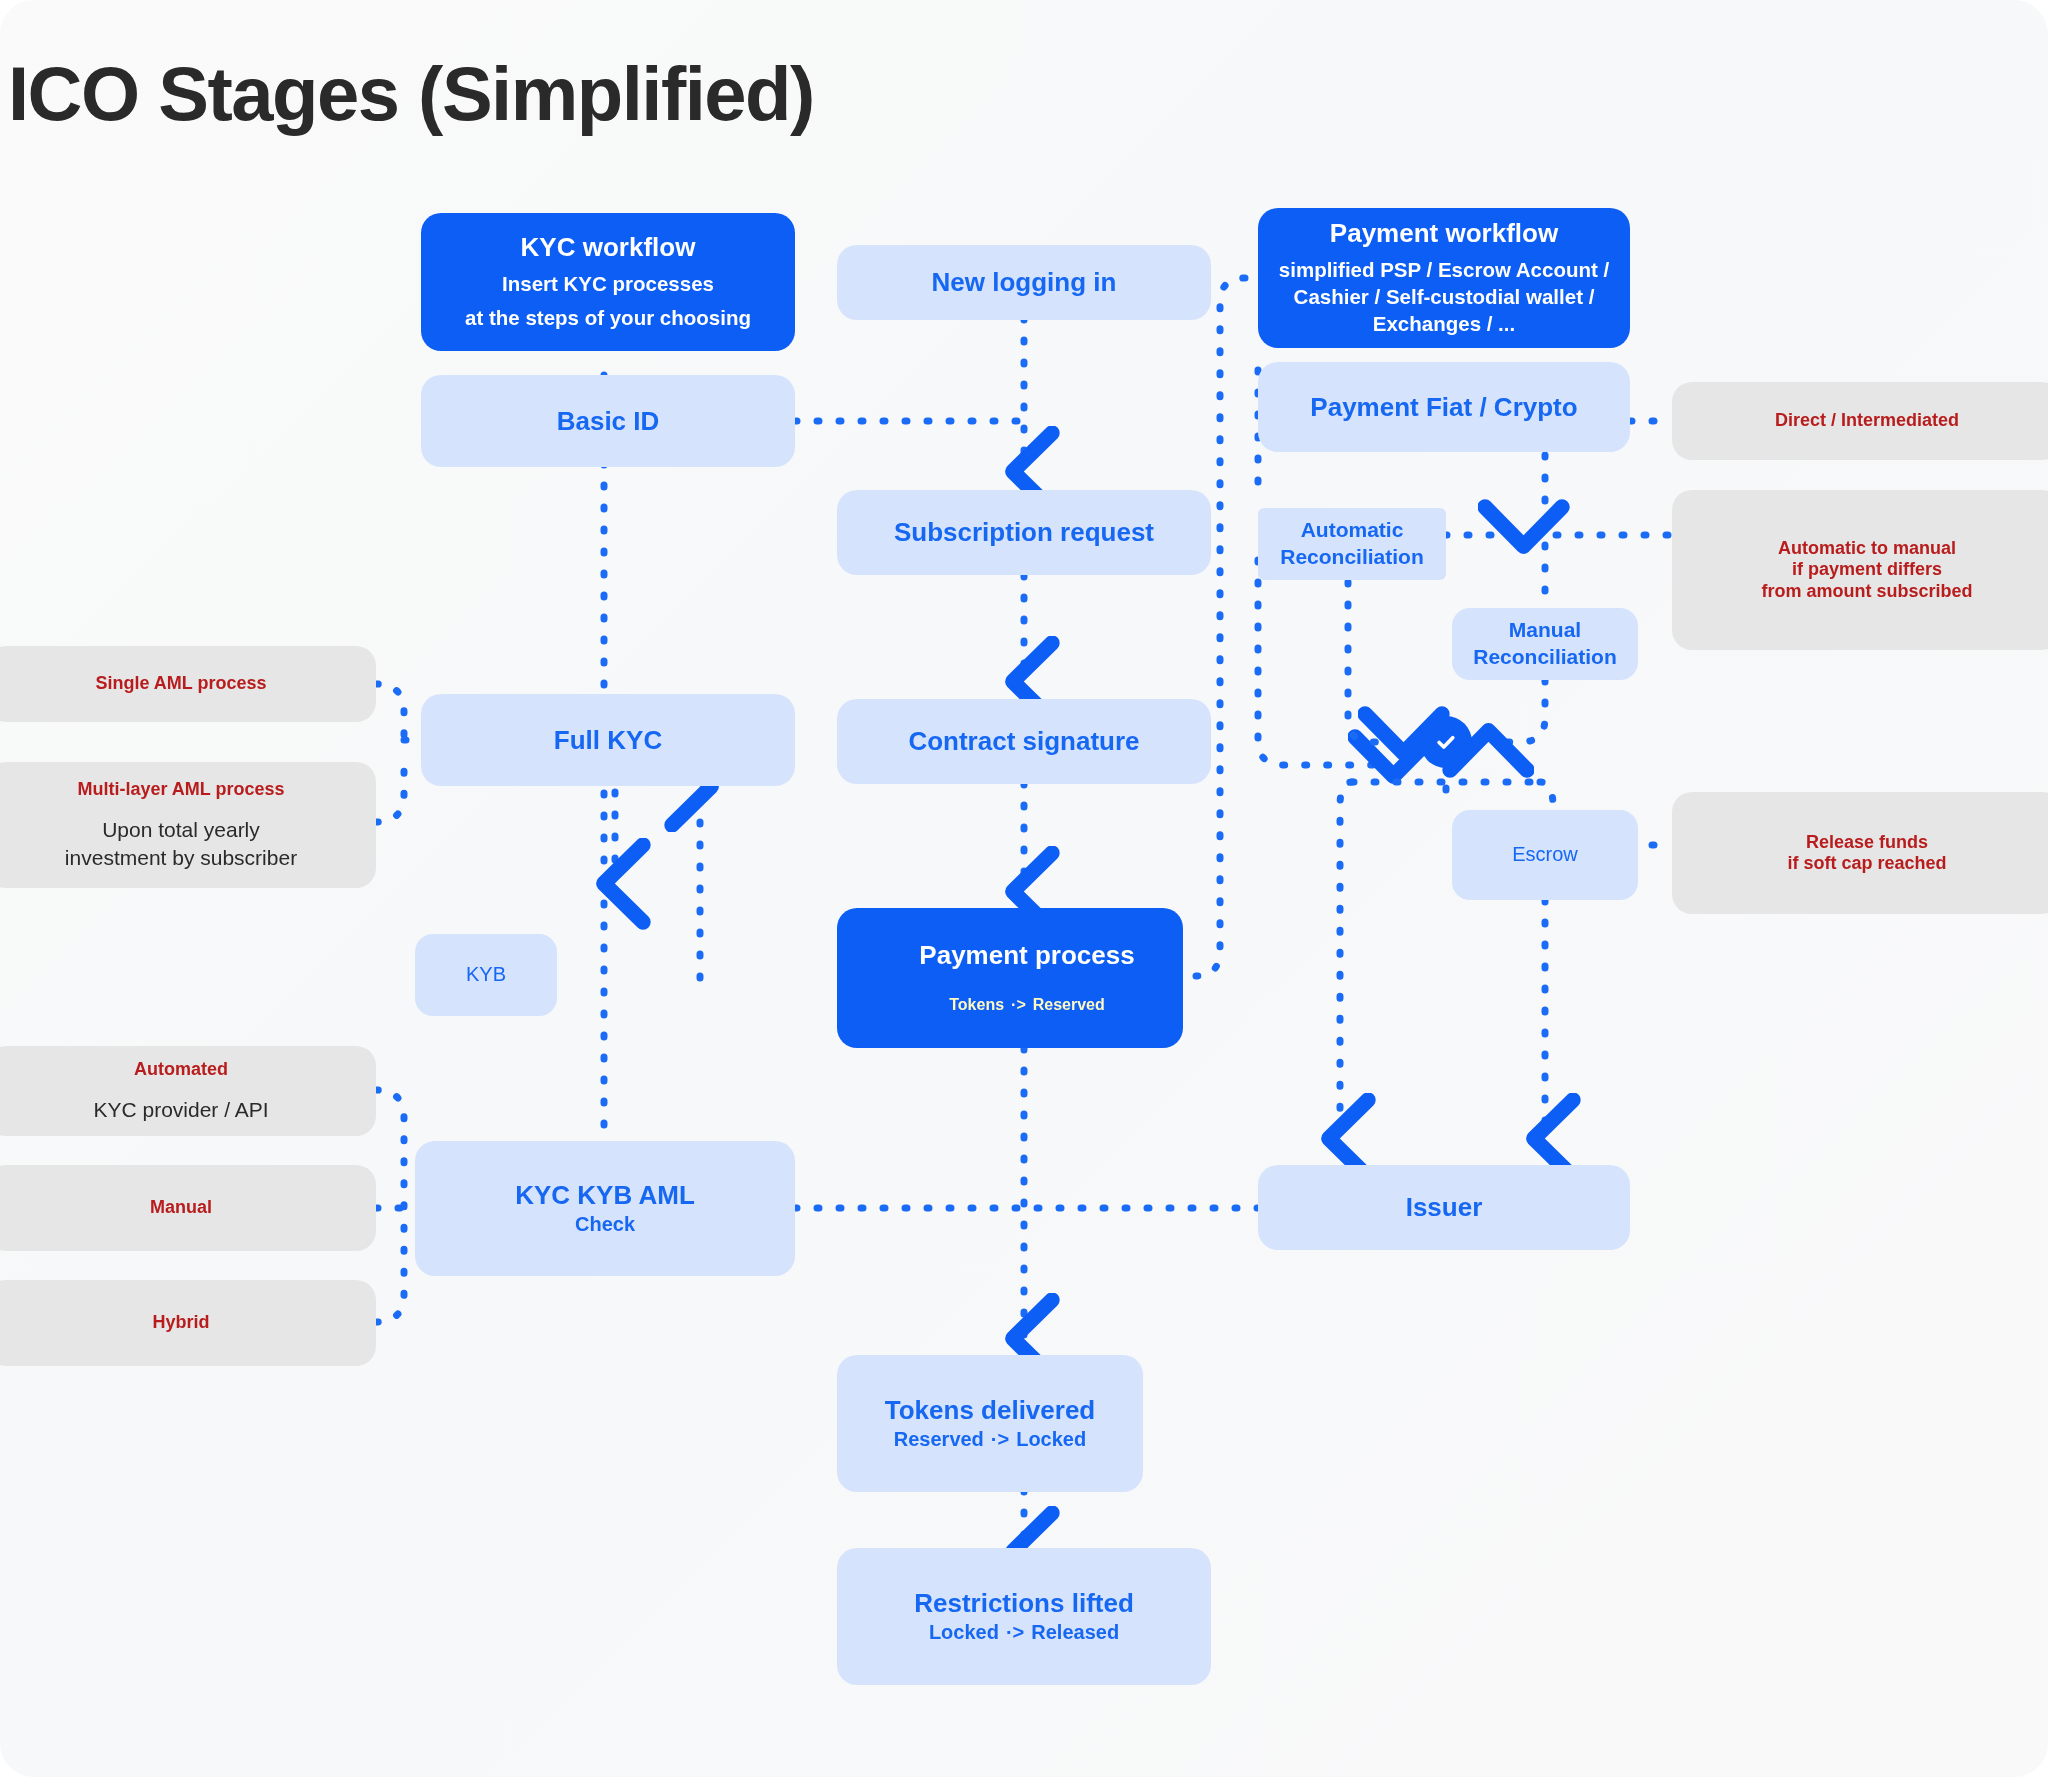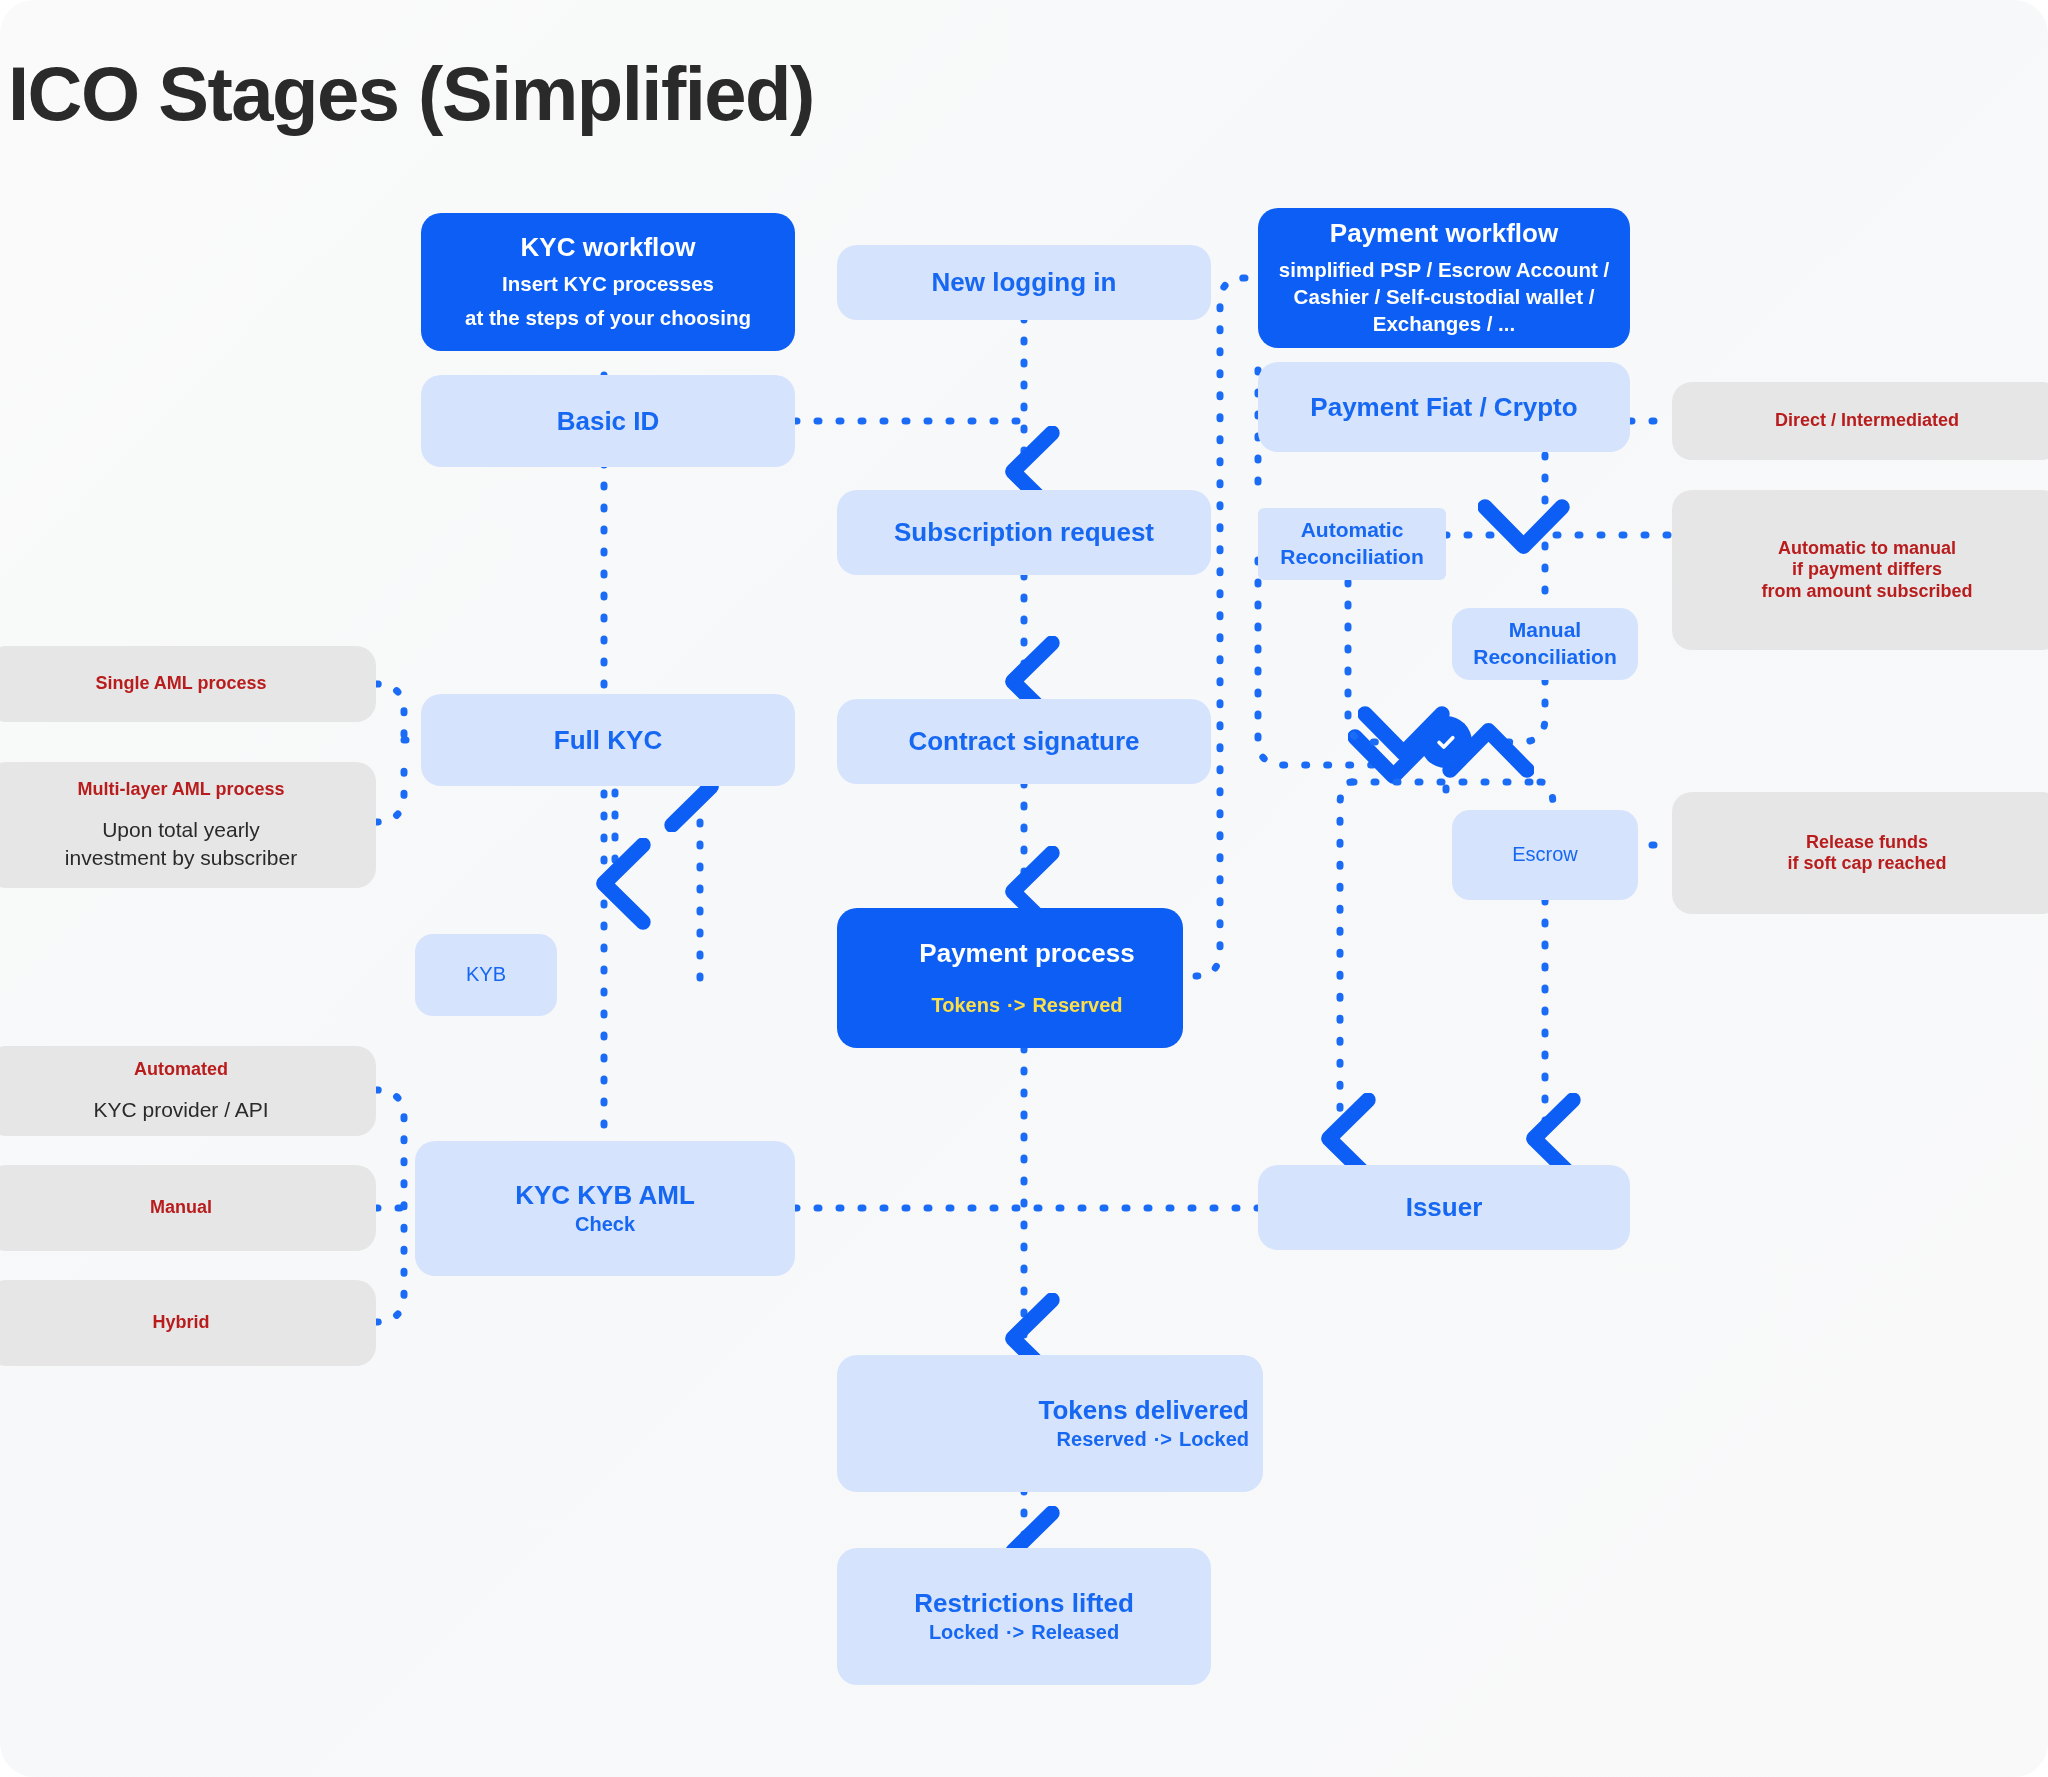--- a/index.html
+++ b/index.html
@@ -38,21 +38,21 @@
   .node .s{line-height:1.3;}
 
   
   .blue-light{background:#d5e3fd;}
   .blue-light .t{color:#1667f2;font-weight:bold;font-size:26px;}
   .blue-light .s{color:#1667f2;font-weight:bold;font-size:20px;margin-top:0;}
 
   
   .blue-solid{background:#0c5ef5;}
   .blue-solid .t{color:#ffffff;font-weight:bold;font-size:26px;}
-  .blue-solid .s{color:#fde047;font-weight:bold;font-size:20px;margin-top:24px;}
+  .blue-solid .s{color:#fef9c3;font-weight:bold;font-size:16px;margin-top:24px;}
   .blue-solid .s2{color:#ffffff;font-weight:bold;font-size:20.5px;line-height:1.33;margin-top:7px;}
 
   
   .gray{background:#e6e6e6;}
   .gray .t{color:#b91c1c;font-weight:bold;font-size:18px;}
   .gray .s{color:#2a2a2a;font-weight:normal;font-size:21px;margin-top:16px;line-height:1.3;}
 
   .small .t{font-size:21px;font-weight:bold;line-height:1.28;}
   .tiny .t{font-size:20px;font-weight:normal;}
 
@@ -210,21 +210,21 @@
     <div class="t">Contract signature</div>
   </div>
 
   <div class="node blue-solid" style="left:837px;top:908px;width:346px;height:140px;padding-left:48px;">
     <div class="t">Payment process</div>
     <div class="s">
       <span>Tokens</span><span class="arrowspan">·&gt;</span><span>Reserved</span>
     </div>
   </div>
 
-  <div class="node blue-light" style="left:837px;top:1355px;width:426px;height:137px;align-items:flex-end;">
+  <div class="node blue-light" style="left:837px;top:1355px;width:306px;height:137px;">
     <div class="t">Tokens delivered</div>
     <div class="s">
       <span>Reserved</span><span class="arrowspan">·&gt;</span><span>Locked</span>
     </div>
   </div>
 
   <div class="node blue-light" style="left:837px;top:1548px;width:374px;height:137px;">
     <div class="t">Restrictions lifted</div>
     <div class="s">
       <span>Locked</span><span class="arrowspan">·&gt;</span><span>Released</span>

